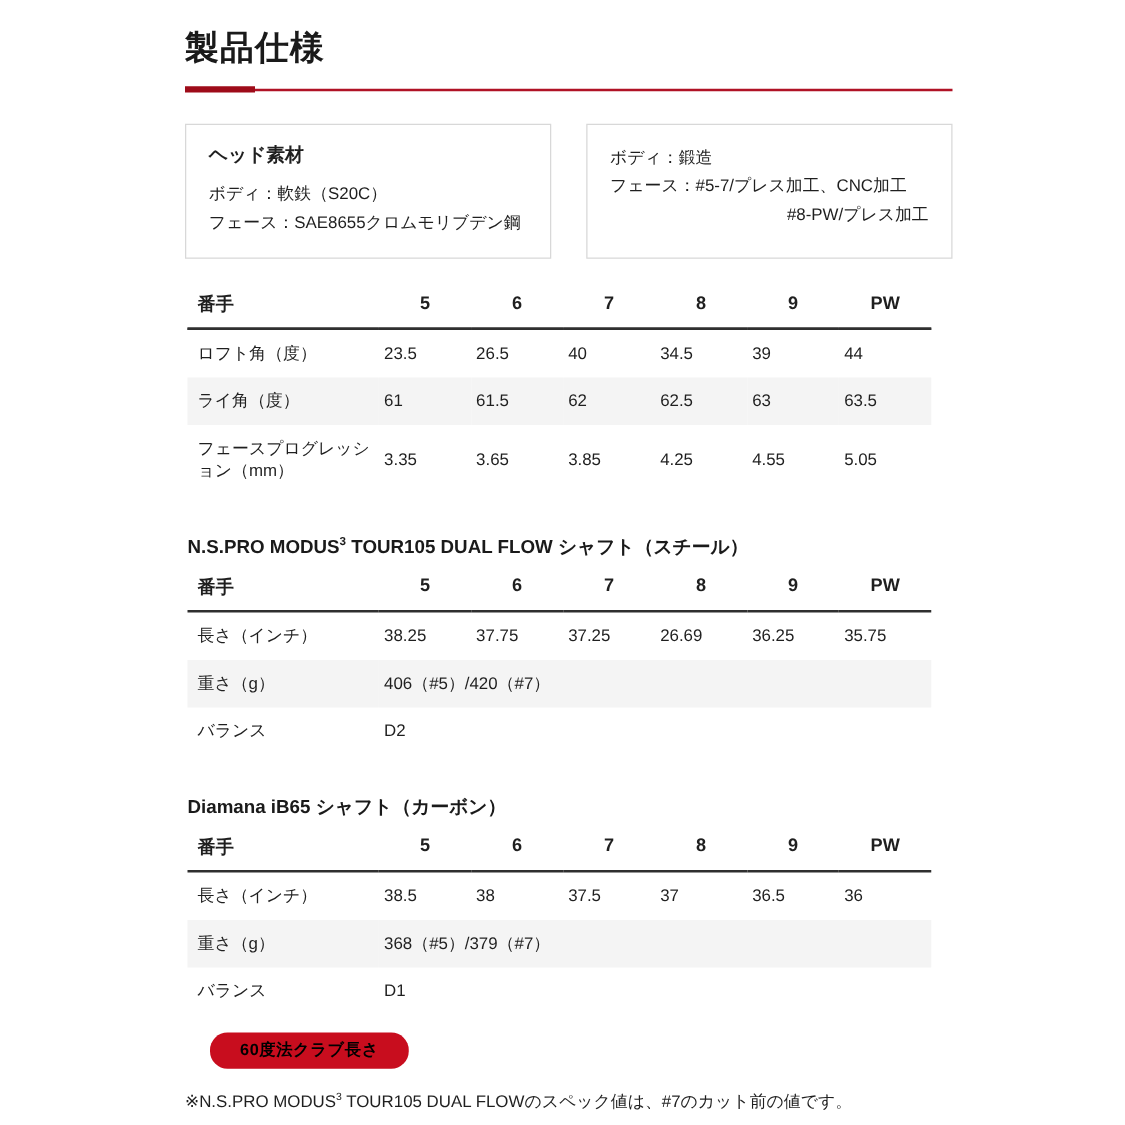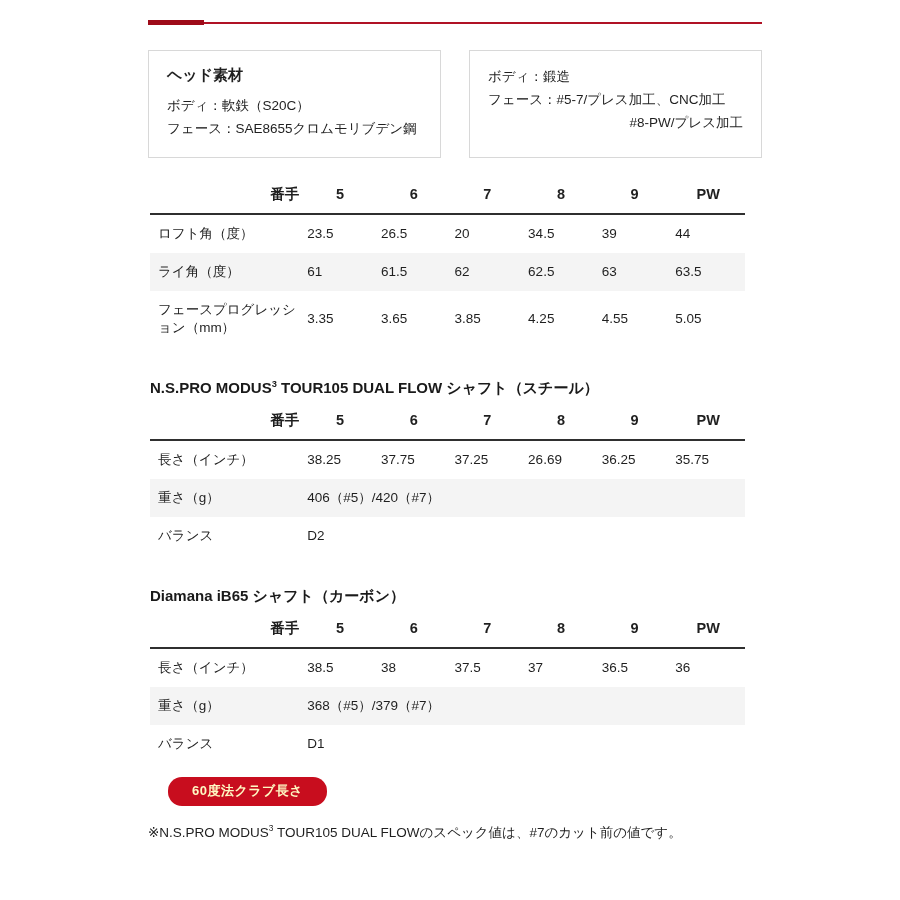--- a/index.html
+++ b/index.html
@@ -28,43 +28,44 @@
   .info-box{flex:1;border:1px solid #d8d8d8;background:#fff;padding:15px 18px 16px;}
   .box-title{font-weight:bold;font-size:15px;margin-bottom:10px;}
   .box-line{font-size:13.5px;line-height:1.7;}
   .box-line.indent{padding-left:70px;text-align:right;}
 
   table.spec-table{border-collapse:collapse;width:595px;margin-left:2px;font-size:13.5px;table-layout:fixed;}
   table.spec-table thead th{
     border-bottom:2px solid #2f2f2f;font-weight:bold;font-size:14.5px;
     padding:5px 4px 9px;text-align:center;
   }
-  table.spec-table thead th.label-col{text-align:right;padding-left:8px;}
+  table.spec-table thead th.label-col{text-align:left;padding-left:8px;}
   table.spec-table td{padding:10px 4px;text-align:left;}
   table.spec-table td.label-col{text-align:left;padding-left:8px;}
   table.spec-table tr.stripe{background:var(--stripe);}
   .table-block{margin-bottom:0;}
 
   h2.section-title{font-size:15px;font-weight:bold;margin:32px 0 8px 2px;color:#1a1a1a;}
   sup{font-size:0.62em;}
 
   .badge{
-    display:inline-block;background:var(--accent);color:#fef9c3;
+    display:inline-block;background:var(--accent);color:#000000;
     font-size:13px;font-weight:bold;padding:5px 24px 6px;border-radius:14px;
     margin:14px 0 10px 20px;letter-spacing:0.5px;
   }
 
   .footnotes{margin-top:6px;}
   .footnotes p{margin:2px 0;font-size:13.5px;line-height:1.52;}
 </style>
 </head>
 <body>
 
 <div class="page">
 
+  <h1 class="page-title">製品仕様</h1>
 
   <div class="title-rule">
     <span class="rule-thin"></span>
     <span class="rule-thick"></span>
   </div>
 
   <div class="boxes">
     <div class="info-box">
       <div class="box-title">ヘッド素材</div>
       <div class="box-line">ボディ：軟鉄（S20C）</div>
@@ -97,21 +98,21 @@
             <th>8</th>
             <th>9</th>
             <th>PW</th>
           </tr>
         </thead>
         <tbody>
           <tr>
             <td class="label-col">ロフト角（度）</td>
             <td>23.5</td>
             <td>26.5</td>
-            <td>20</td>
+            <td>40</td>
             <td>34.5</td>
             <td>39</td>
             <td>44</td>
           </tr>
           <tr class="stripe">
             <td class="label-col">ライ角（度）</td>
             <td>61</td>
             <td>61.5</td>
             <td>62</td>
             <td>62.5</td>

